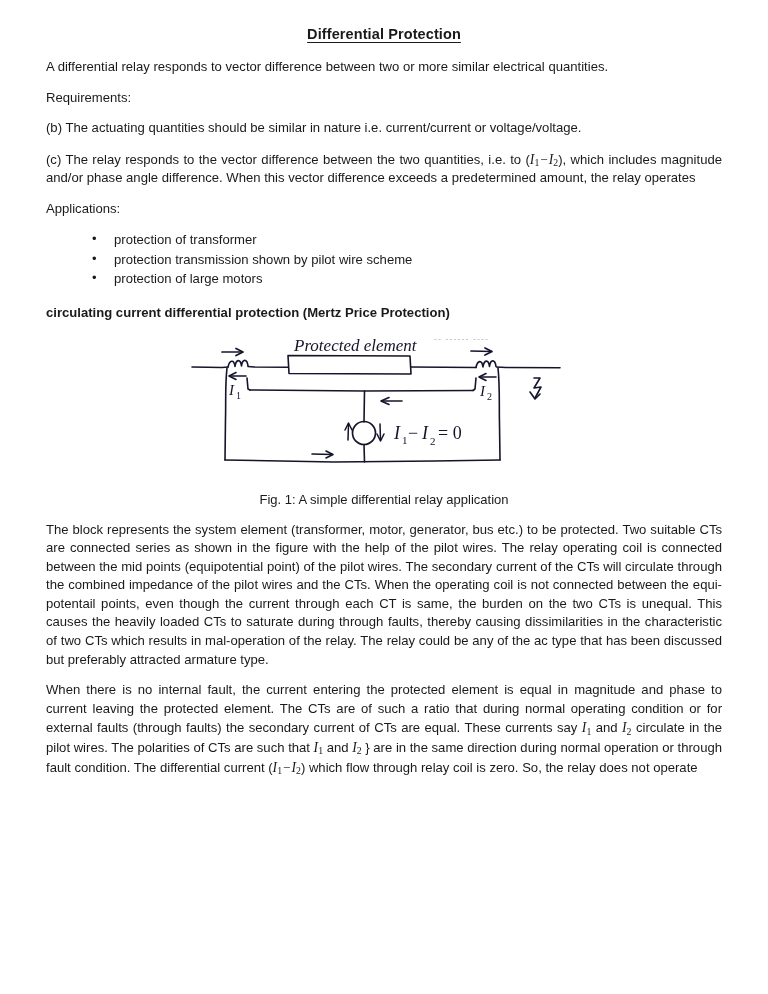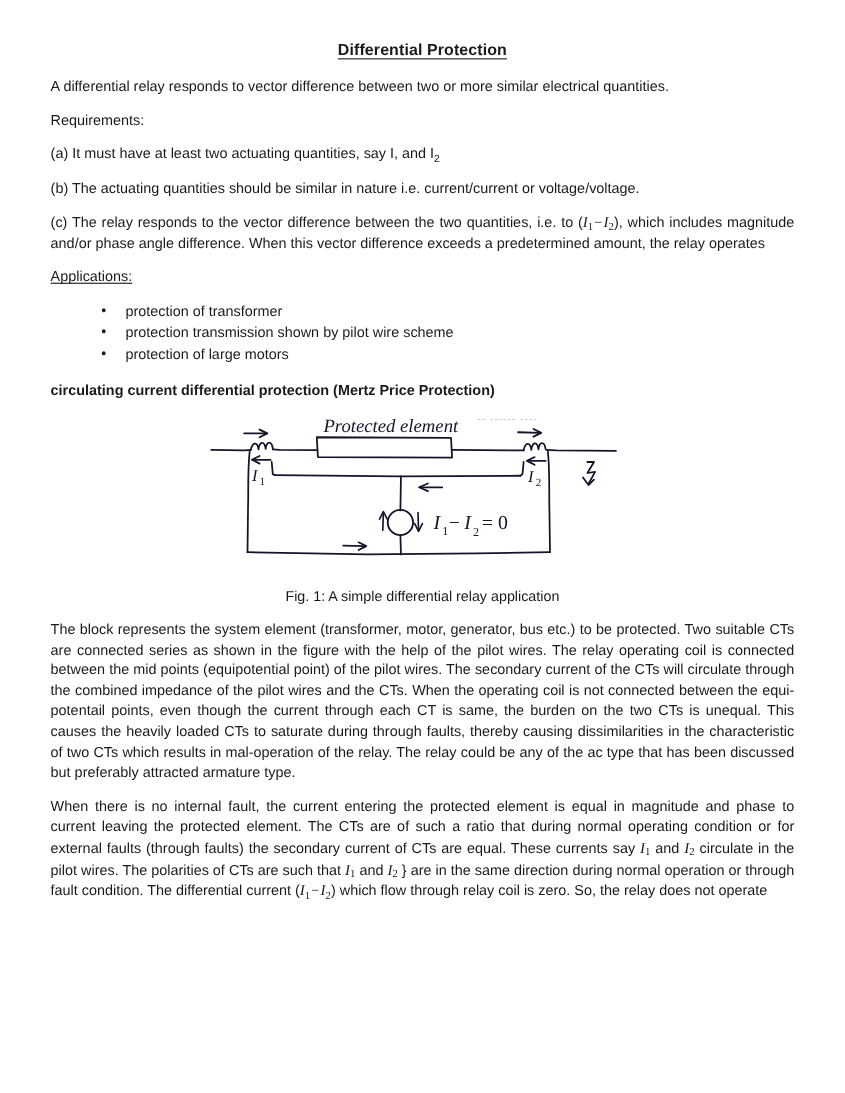--- a/index.html
+++ b/index.html
@@ -12,21 +12,21 @@
     height: 994px;
     font-family: "Liberation Sans", sans-serif;
     color: #1a1a1a;
     position: relative;
     overflow: hidden;
   }
   .page {
     width: 768px;
     height: 994px;
     box-sizing: border-box;
-    padding: 38px 46px 20px 46px;
+    padding: 26px 46px 20px 46px;
     position: relative;
   }
   .doc-title {
     text-align: center;
     font-size: 14.5px;
     font-weight: bold;
     text-decoration: underline;
     text-underline-offset: 3px;
     margin: 0 0 16px 0;
     letter-spacing: 0.1px;
@@ -39,21 +39,20 @@
   }
   p.justified {
     text-align: justify;
     text-justify: inter-word;
   }
   .sub-head {
     font-size: 13.1px;
     margin: 0 0 10px 0;
   }
   .underline-label {
-    text-decoration: underline;
     text-underline-offset: 2px;
     margin-top: 35px;
   }
   ul.app-list {
     margin: 4px 0 14px 0;
     padding-left: 68px;
     list-style: none;
   }
   ul.app-list li {
     font-size: 13.1px;
@@ -117,21 +116,20 @@
 <body>
 
 <div class="page">
 
   <h1 class="doc-title">Differential Protection</h1>
 
   <p class="para">A differential relay responds to vector difference between two or more similar electrical quantities.</p>
 
   <p class="para sub-head">Requirements:</p>
 
-  <p class="para"><span>(a) It must have at least two actuating quantities, say I, and I</span><sub>2</sub></p>
 
   <p class="para">(b) The actuating quantities should be similar in nature i.e. current/current or voltage/voltage.</p>
 
   <p class="para justified"><span>(c) The relay responds to the vector difference between the two quantities, i.e. to (</span><span class="mathvar"><span>I</span><sub>1</sub></span><span class="minus">−</span><span class="mathvar"><span>I</span><sub>2</sub></span><span>), which includes magnitude and/or phase angle difference. When this vector difference exceeds a predetermined amount, the relay operates</span></p>
 
 
   <p class="para sub-head"><span class="underline-label">Applications:</span></p>
 
   <ul class="app-list">
     <li>protection of transformer</li>

